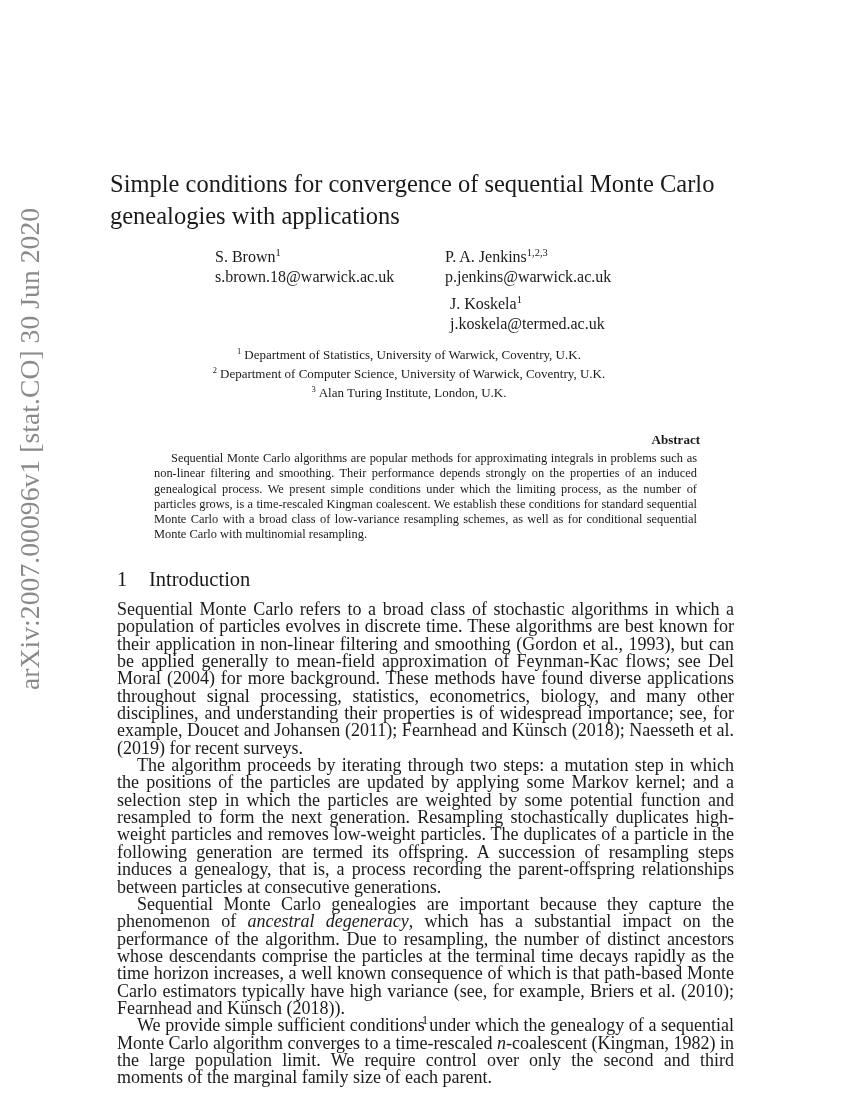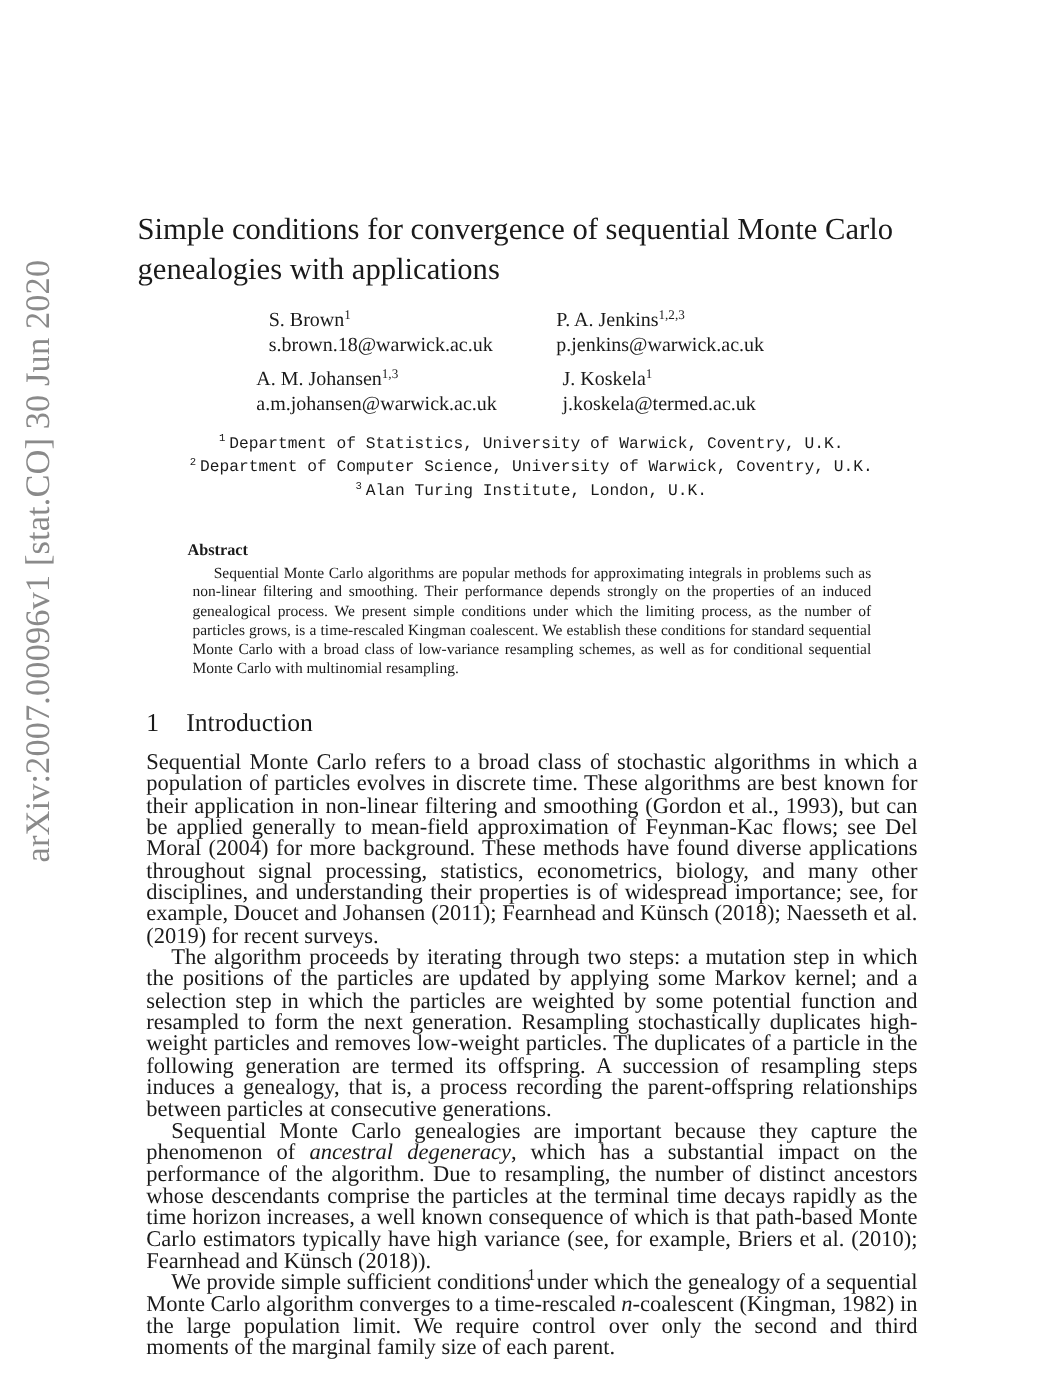--- a/index.html
+++ b/index.html
@@ -32,30 +32,30 @@
 
   .author {
     position: absolute; 
     font-family: "Liberation Serif", serif;
     font-size: 16px; line-height: 20px;
   }
   .author .email { display: block; }
   .author sup { font-size: 10.5px; vertical-align: 6px; line-height: 0; }
 
   .affils {
-    position: absolute; left: 150px; top: 345px; width: 550px;
+    position: absolute; left: 134px; top: 345px; width: 550px;
     text-align: center;
-    font-family: Liberation Mono, monospace;
+    font-family: Liberation Serif, serif;
     font-size: 13px; line-height: 19px;
   }
   .affils sup { font-size: 8.5px; vertical-align: 5px; line-height: 0; margin-right: 3px; }
 
   .abstract-title {
     position: absolute; left: 150px; top: 432px; width: 550px;
-    text-align: left;
+    text-align: right;
     font-family: "Liberation Serif", serif;
     font-weight: bold; font-size: 13px;
   }
   .abstract-body {
     position: absolute; left: 154px; top: 451px; width: 543px;
     font-family: Liberation Serif, serif;
     font-size: 12.4px; line-height: 15.3px;
     text-align: justify; text-indent: 17px;
     hyphens: manual;
   }
@@ -97,24 +97,20 @@
   </div>
 
   <div class="author" style="left:215px; top:247px; width:220px;">
     <span>S. Brown</span><sup>1</sup>
     <span class="email">s.brown.18@warwick.ac.uk</span>
   </div>
   <div class="author" style="left:445px; top:247px; width:215px;">
     <span>P. A. Jenkins</span><sup>1,2,3</sup>
     <span class="email">p.jenkins@warwick.ac.uk</span>
   </div>
-  <div class="author" style="left:205px; top:294px; width:240px;">
-    <span>A. M. Johansen</span><sup>1,3</sup>
-    <span class="email">a.m.johansen@warwick.ac.uk</span>
-  </div>
   <div class="author" style="left:450px; top:294px; width:205px;">
     <span>J. Koskela</span><sup>1</sup>
     <span class="email">j.koskela@termed.ac.uk</span>
   </div>
 
   <div class="affils">
     <div><sup>1</sup><span>Department of Statistics, University of Warwick, Coventry, U.K.</span></div>
     <div><sup>2</sup><span>Department of Computer Science, University of Warwick, Coventry, U.K.</span></div>
     <div><sup>3</sup><span>Alan Turing Institute, London, U.K.</span></div>
   </div>

